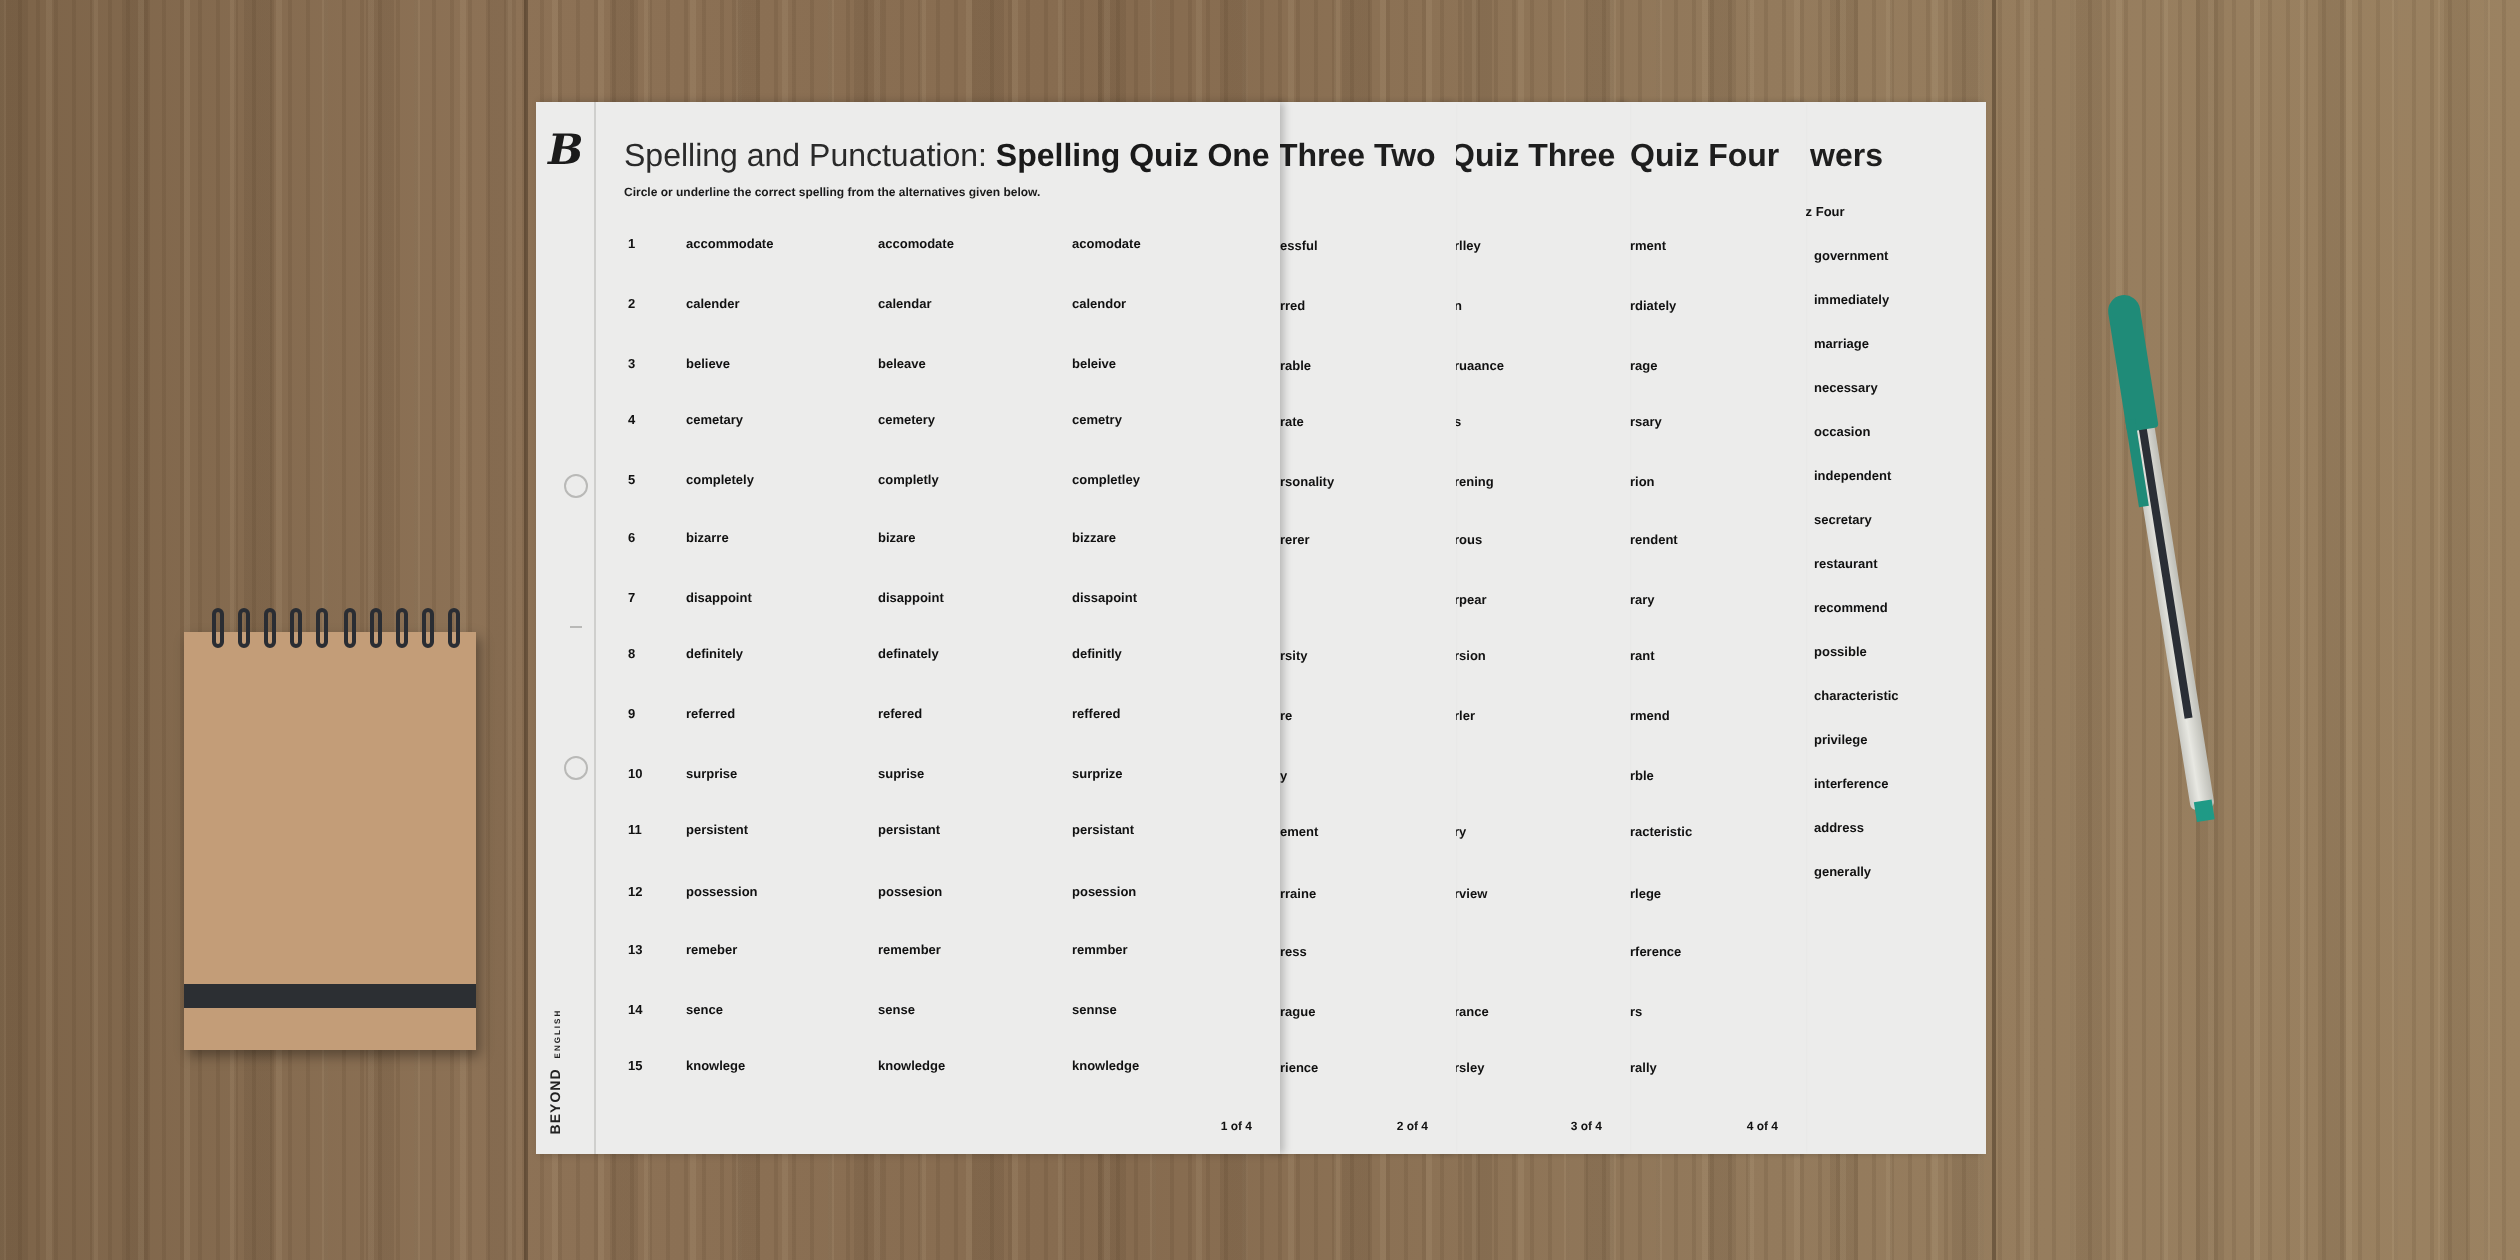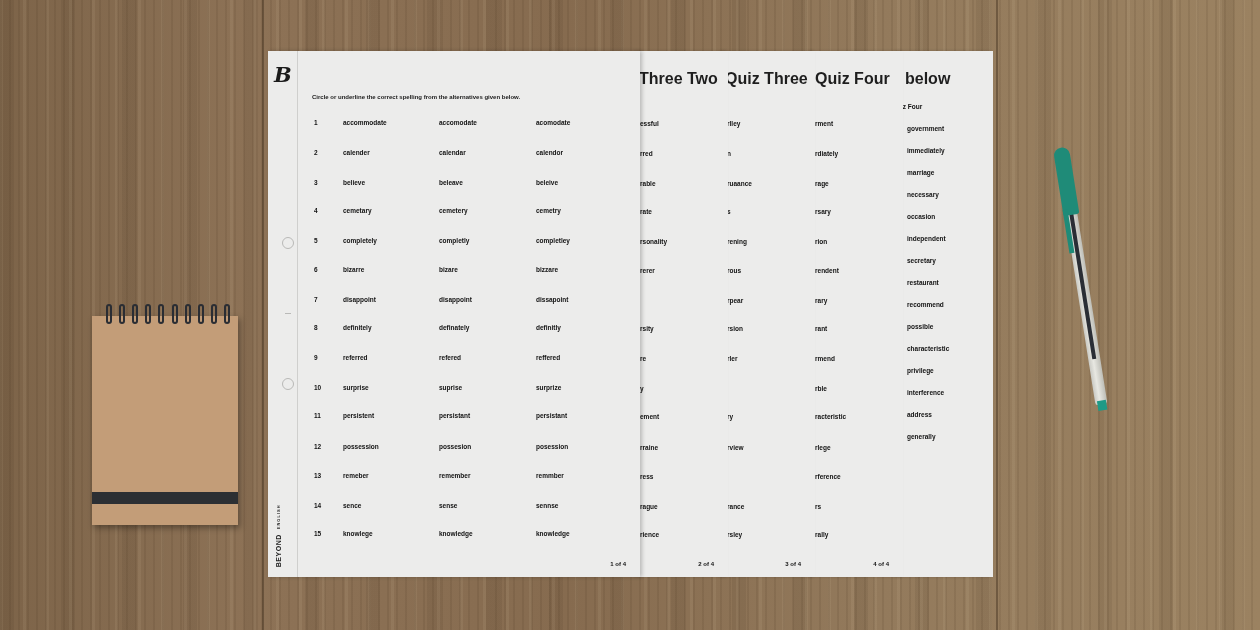--- a/index.html
+++ b/index.html
@@ -83,21 +83,21 @@
 
 <div class="pen">
   <div class="barrel"></div>
   <div class="ink"></div>
   <div class="cap"></div>
   <div class="clip"></div>
   <div class="end"></div>
 </div>
 
 <div class="sheet" id="sheet-answers">
-  <div class="title" style="left:8px">below</div>
+  <div class="title" style="left:8px">wers</div>
   <div class="frag" style="left:4px;top:52px">iz Four</div>
   <div class="frag" style="left:10px;top:74px">government</div>
   <div class="frag" style="left:10px;top:96px">immediately</div>
   <div class="frag" style="left:10px;top:118px">marriage</div>
   <div class="frag" style="left:10px;top:140px">necessary</div>
   <div class="frag" style="left:10px;top:162px">occasion</div>
   <div class="frag" style="left:10px;top:184px">independent</div>
   <div class="frag" style="left:10px;top:206px">secretary</div>
   <div class="frag" style="left:10px;top:228px">restaurant</div>
   <div class="frag" style="left:10px;top:250px">recommend</div>
@@ -174,20 +174,23 @@
     <div class="logo">B</div>
     <div class="hole" style="top:186px"></div>
     <div class="tick"></div>
     <div class="hole" style="top:327px"></div>
     <div class="brand">
       <span>BEYOND</span>
       <small>ENGLISH</small>
     </div>
   </div>
 
+  <div class="q1-title">
+    <span>Spelling and Punctuation: </span><b>Spelling Quiz One</b>
+  </div>
   <div class="q1-instr">Circle or underline the correct spelling from the alternatives given below.</div>
 
   <div class="q-row" style="top:68px">
       <span class="num">1</span>
       <span class="o1">accommodate</span>
       <span class="o2">accomodate</span>
       <span class="o3">acomodate</span>
     </div>
   <div class="q-row" style="top:98px">
       <span class="num">2</span>

